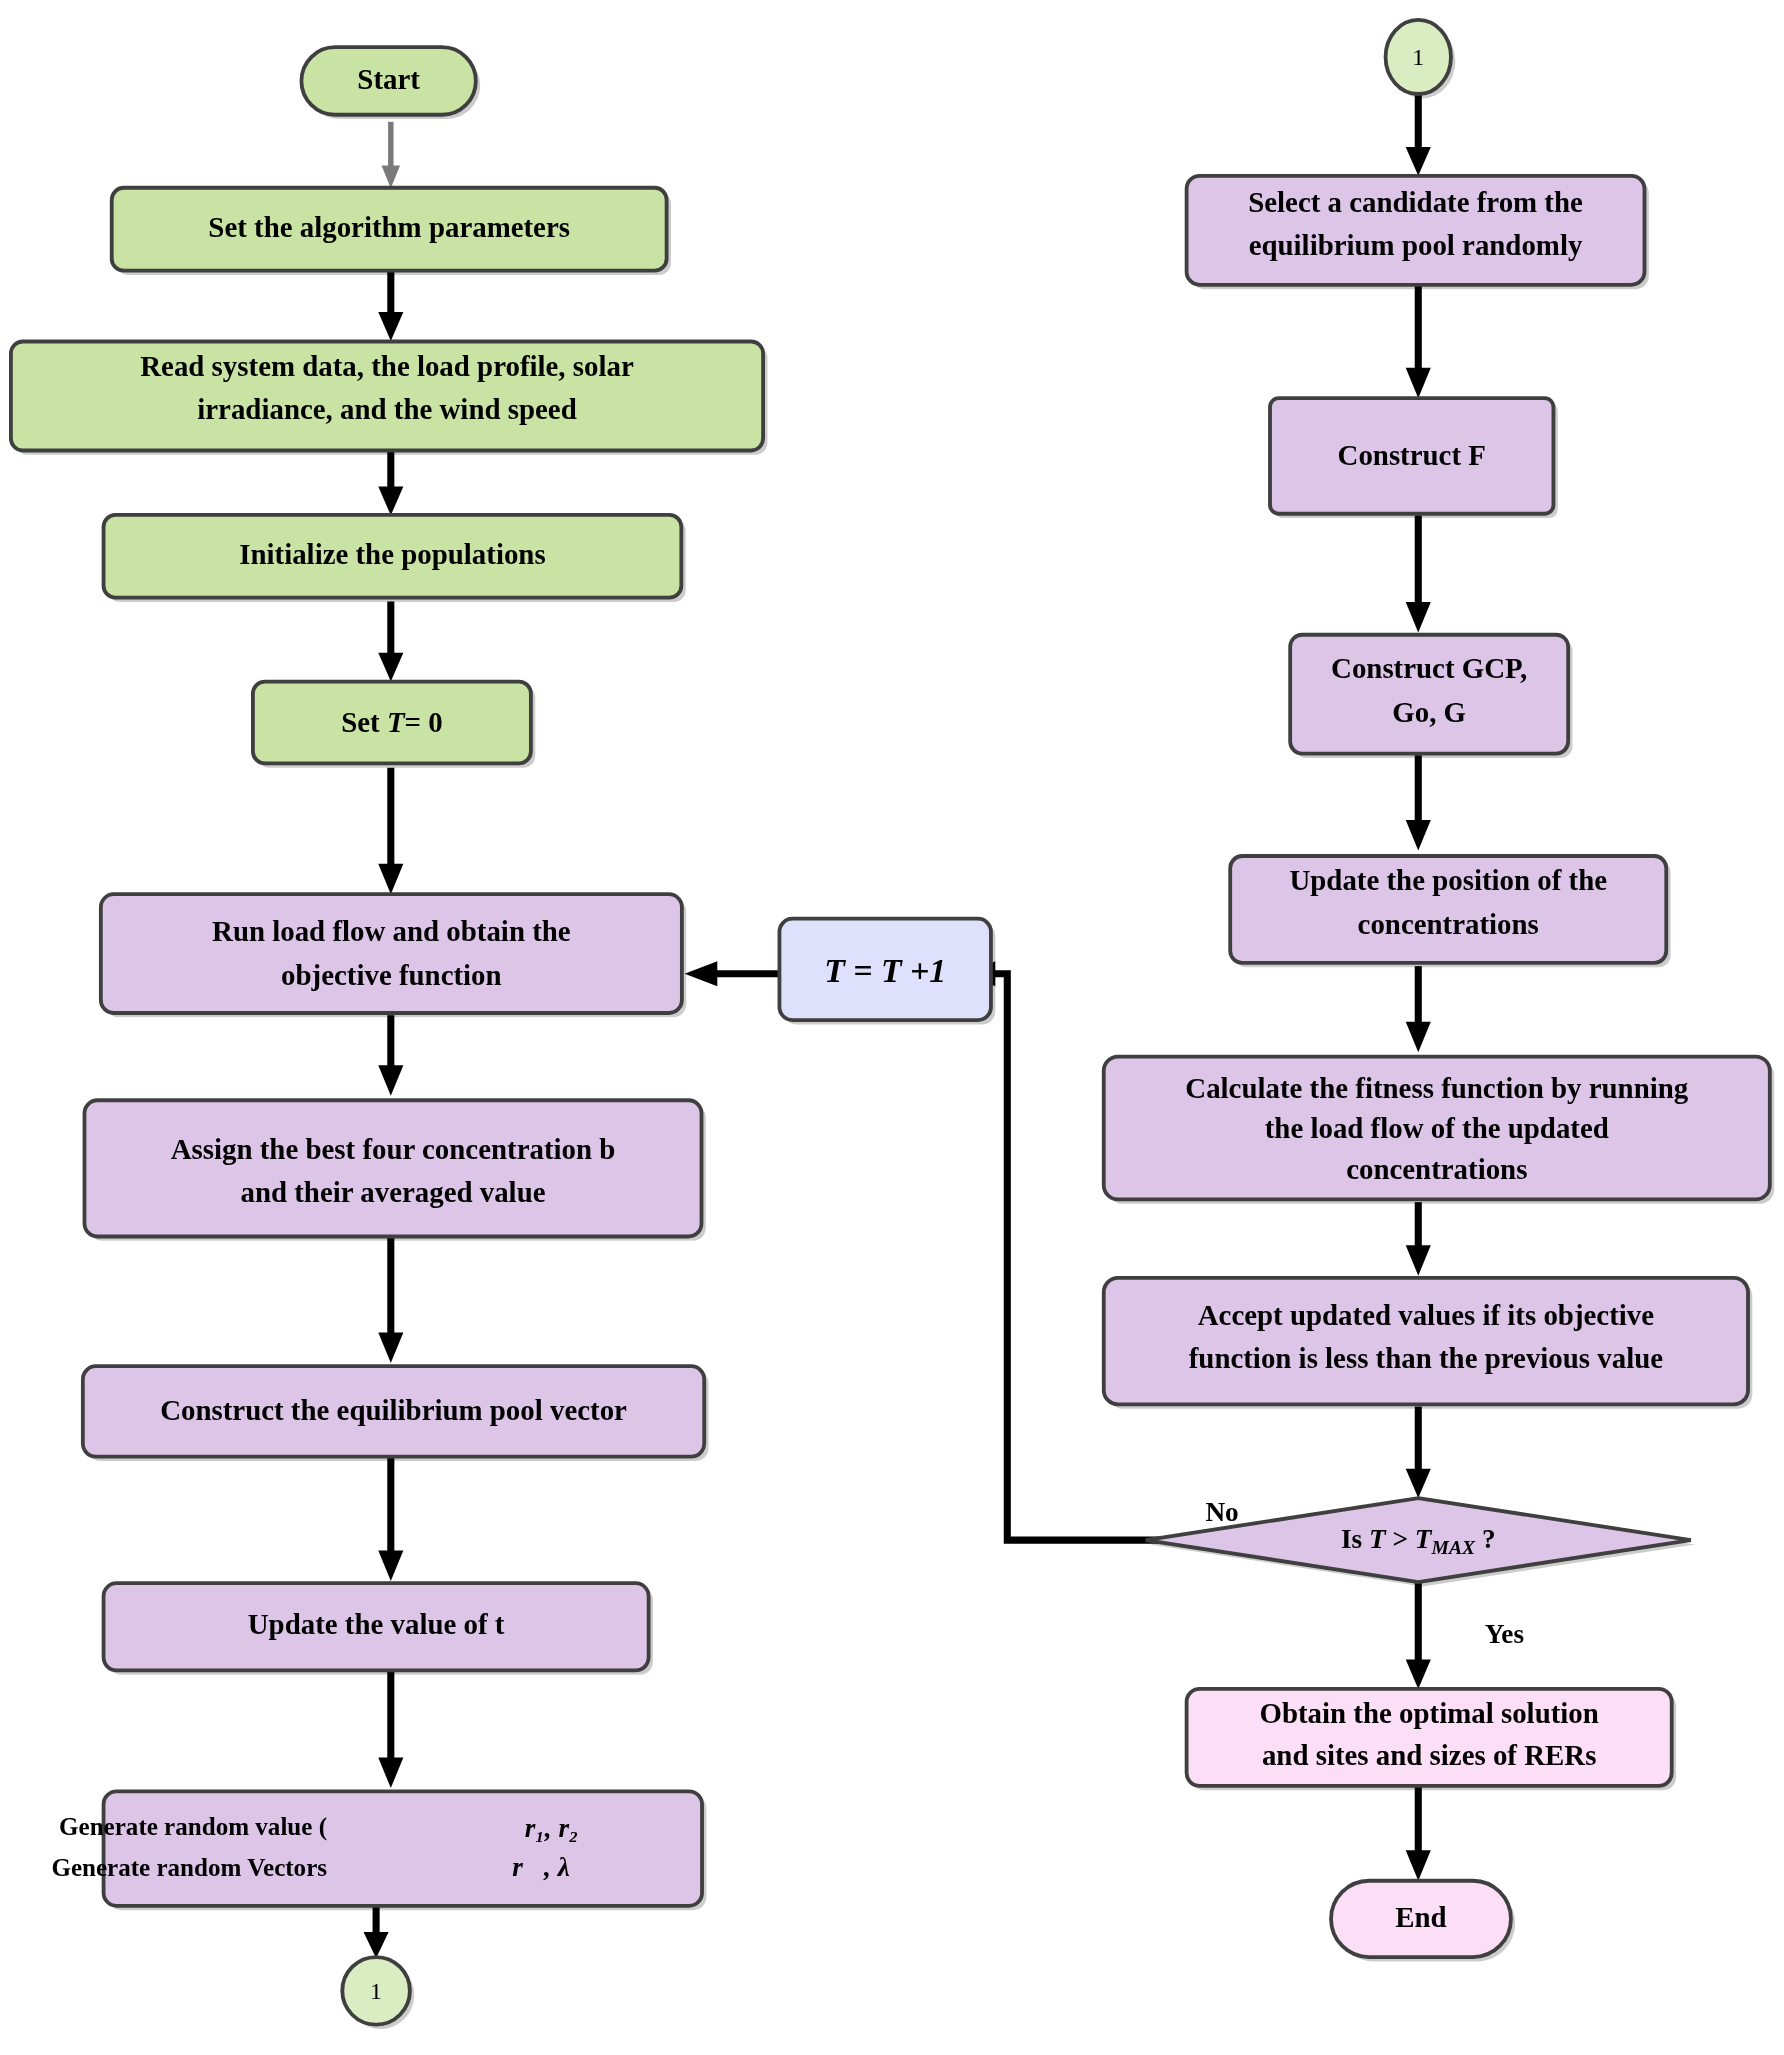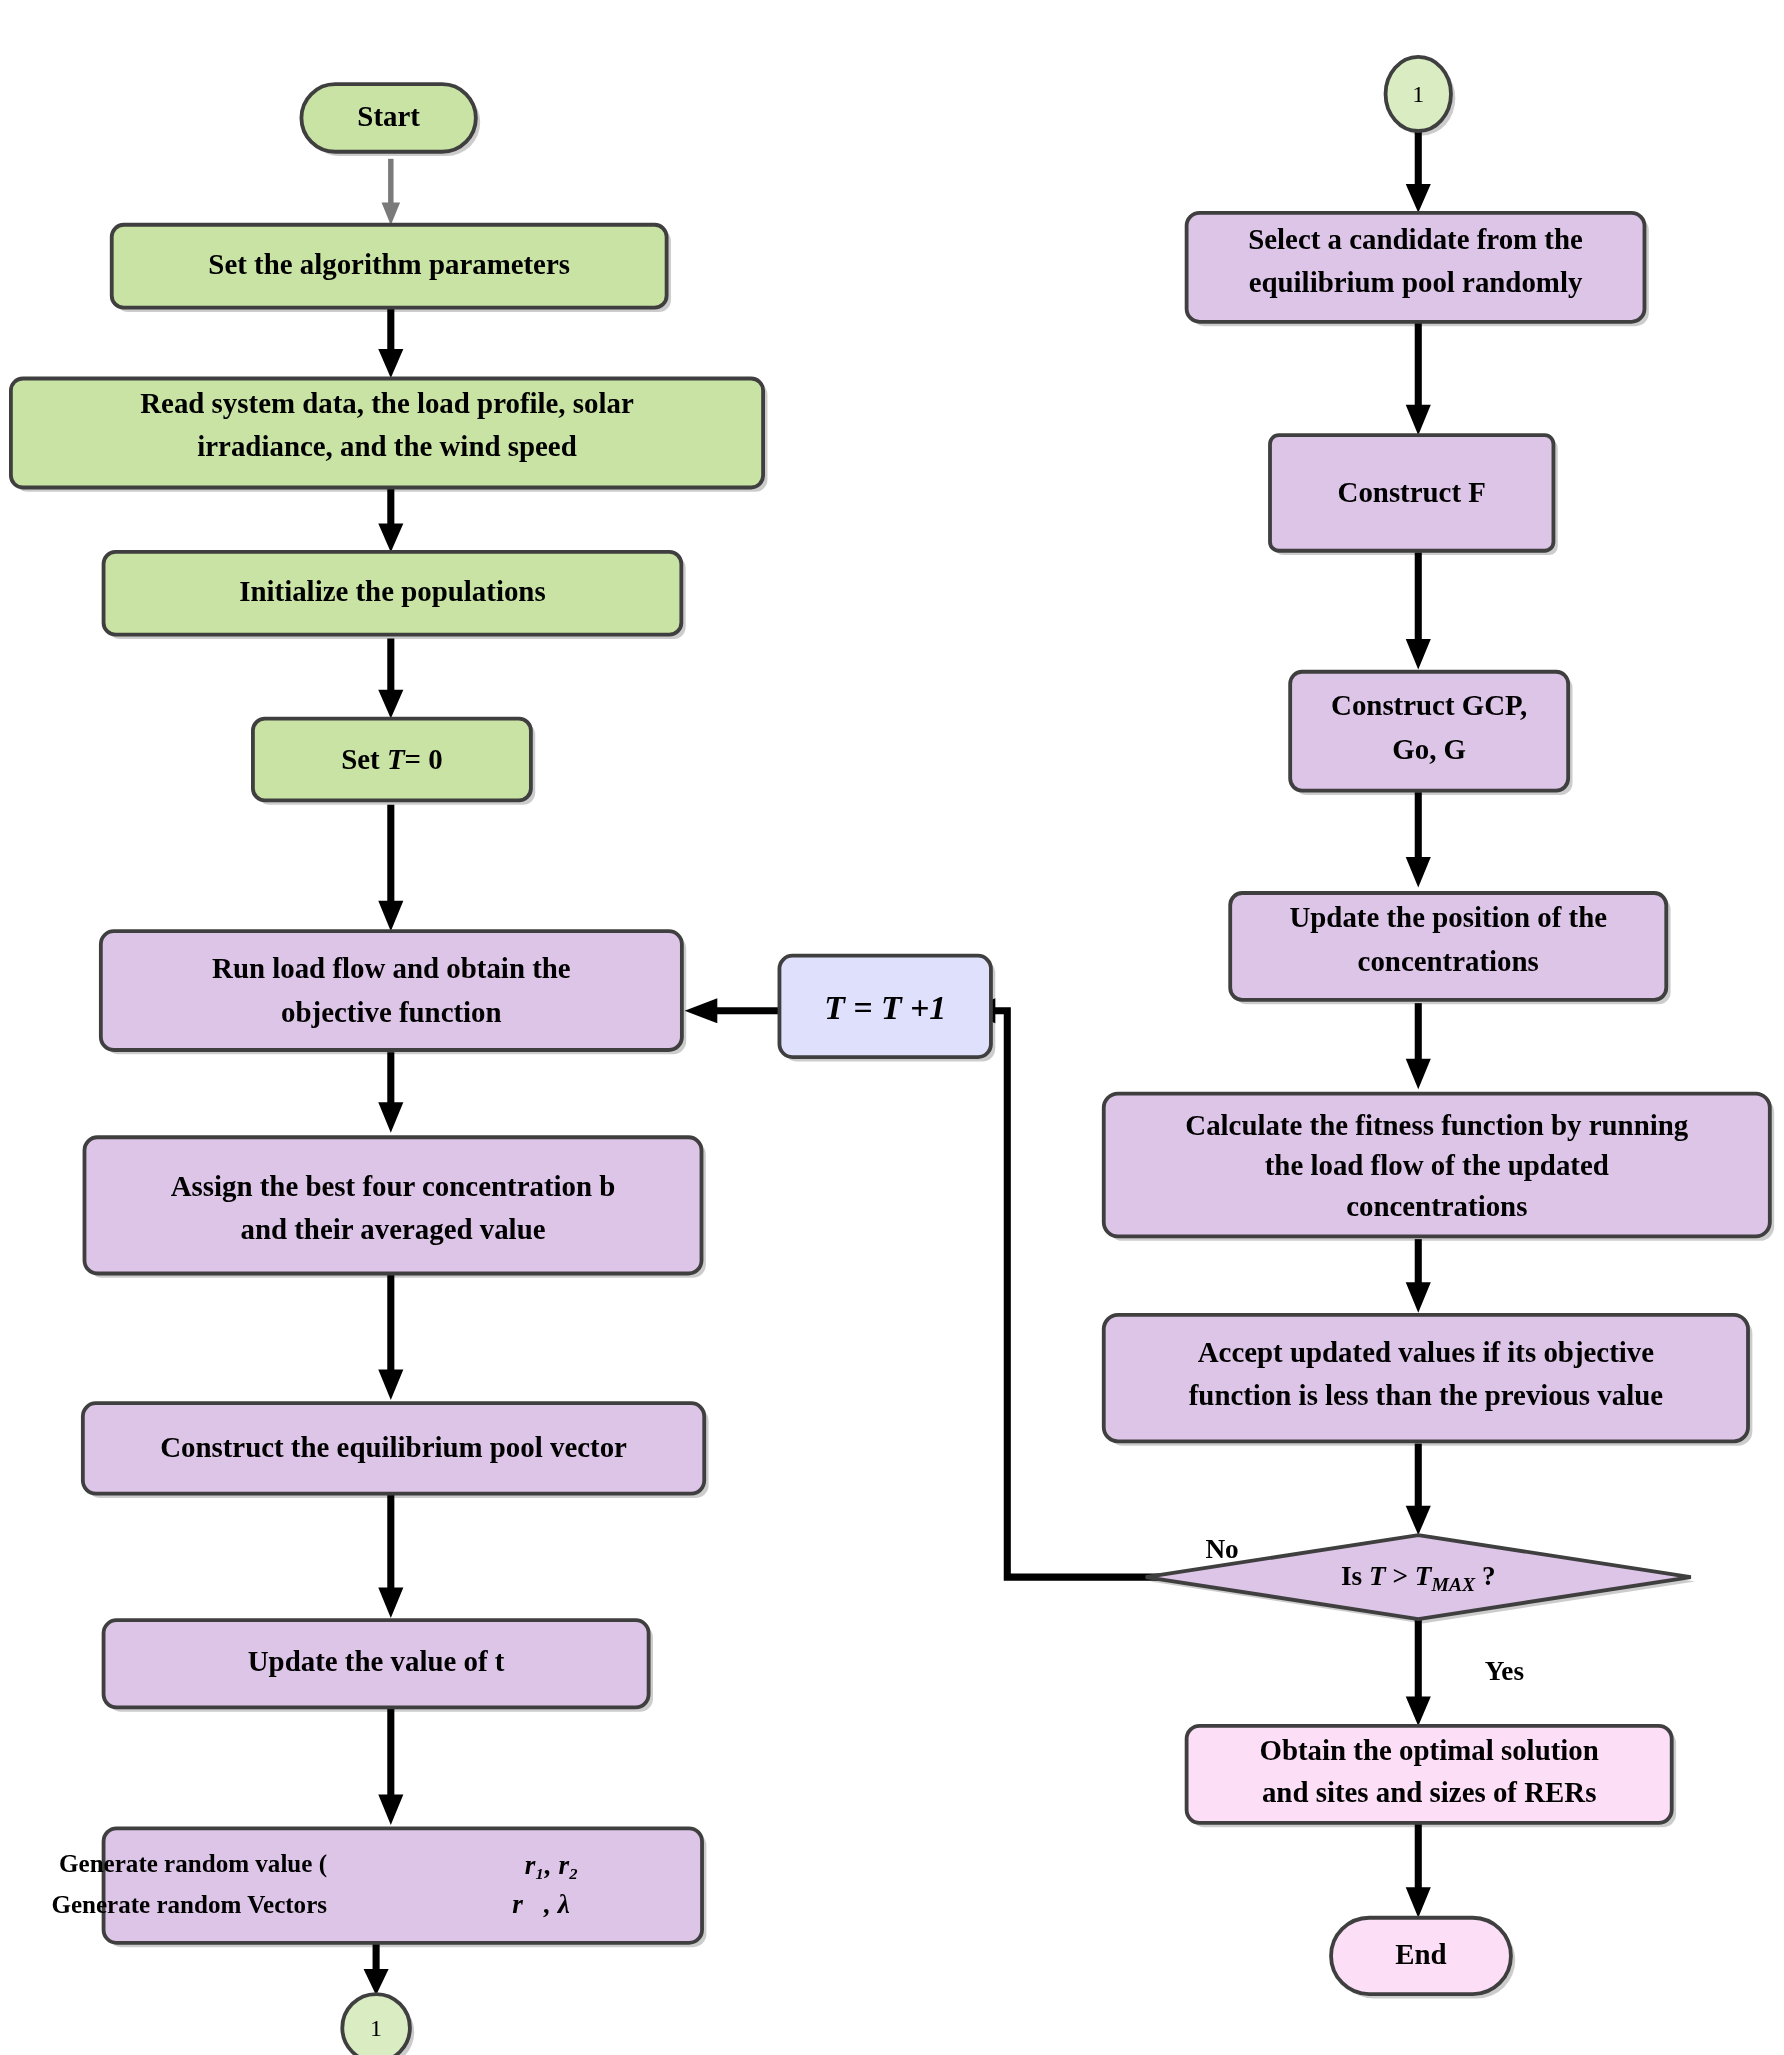--- a/index.html
+++ b/index.html
@@ -11,21 +11,20 @@
   body {
     width: 1784px;
     height: 2056px;
     font-family: "Liberation Serif", "DejaVu Serif", serif;
     overflow: hidden;
   }
   #flow-root {
     position: relative;
     width: 1784px;
     height: 1852px;
-    margin-top: 37px;
   }
   svg#flow-svg {
     position: absolute;
     left: 0;
     top: 0;
     width: 1784px;
     height: 2056px;
     display: block;
   }
   .node-shape {

